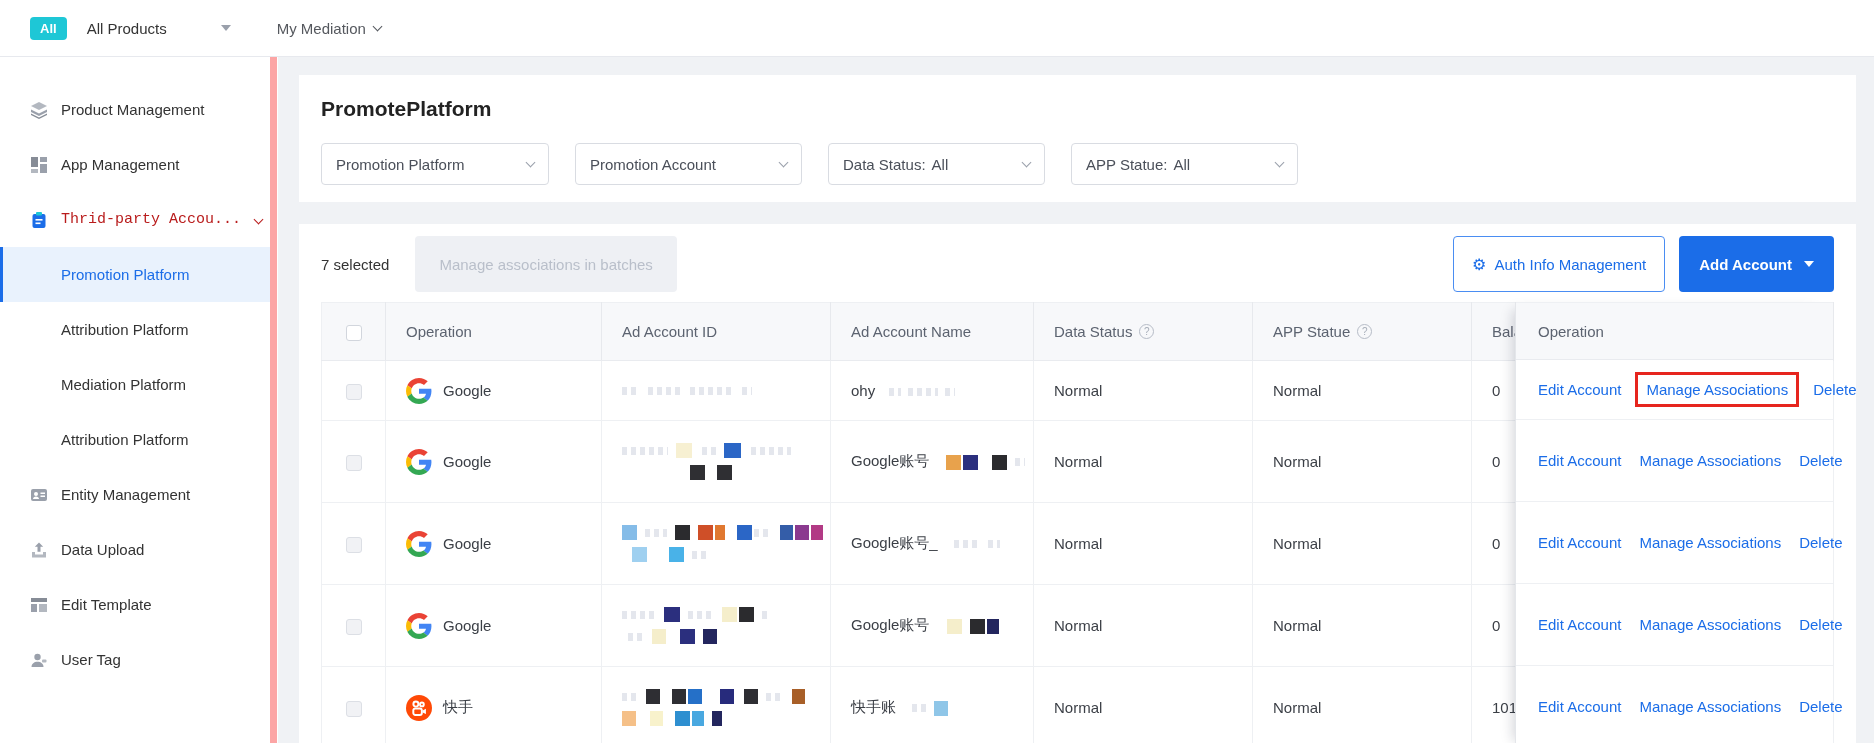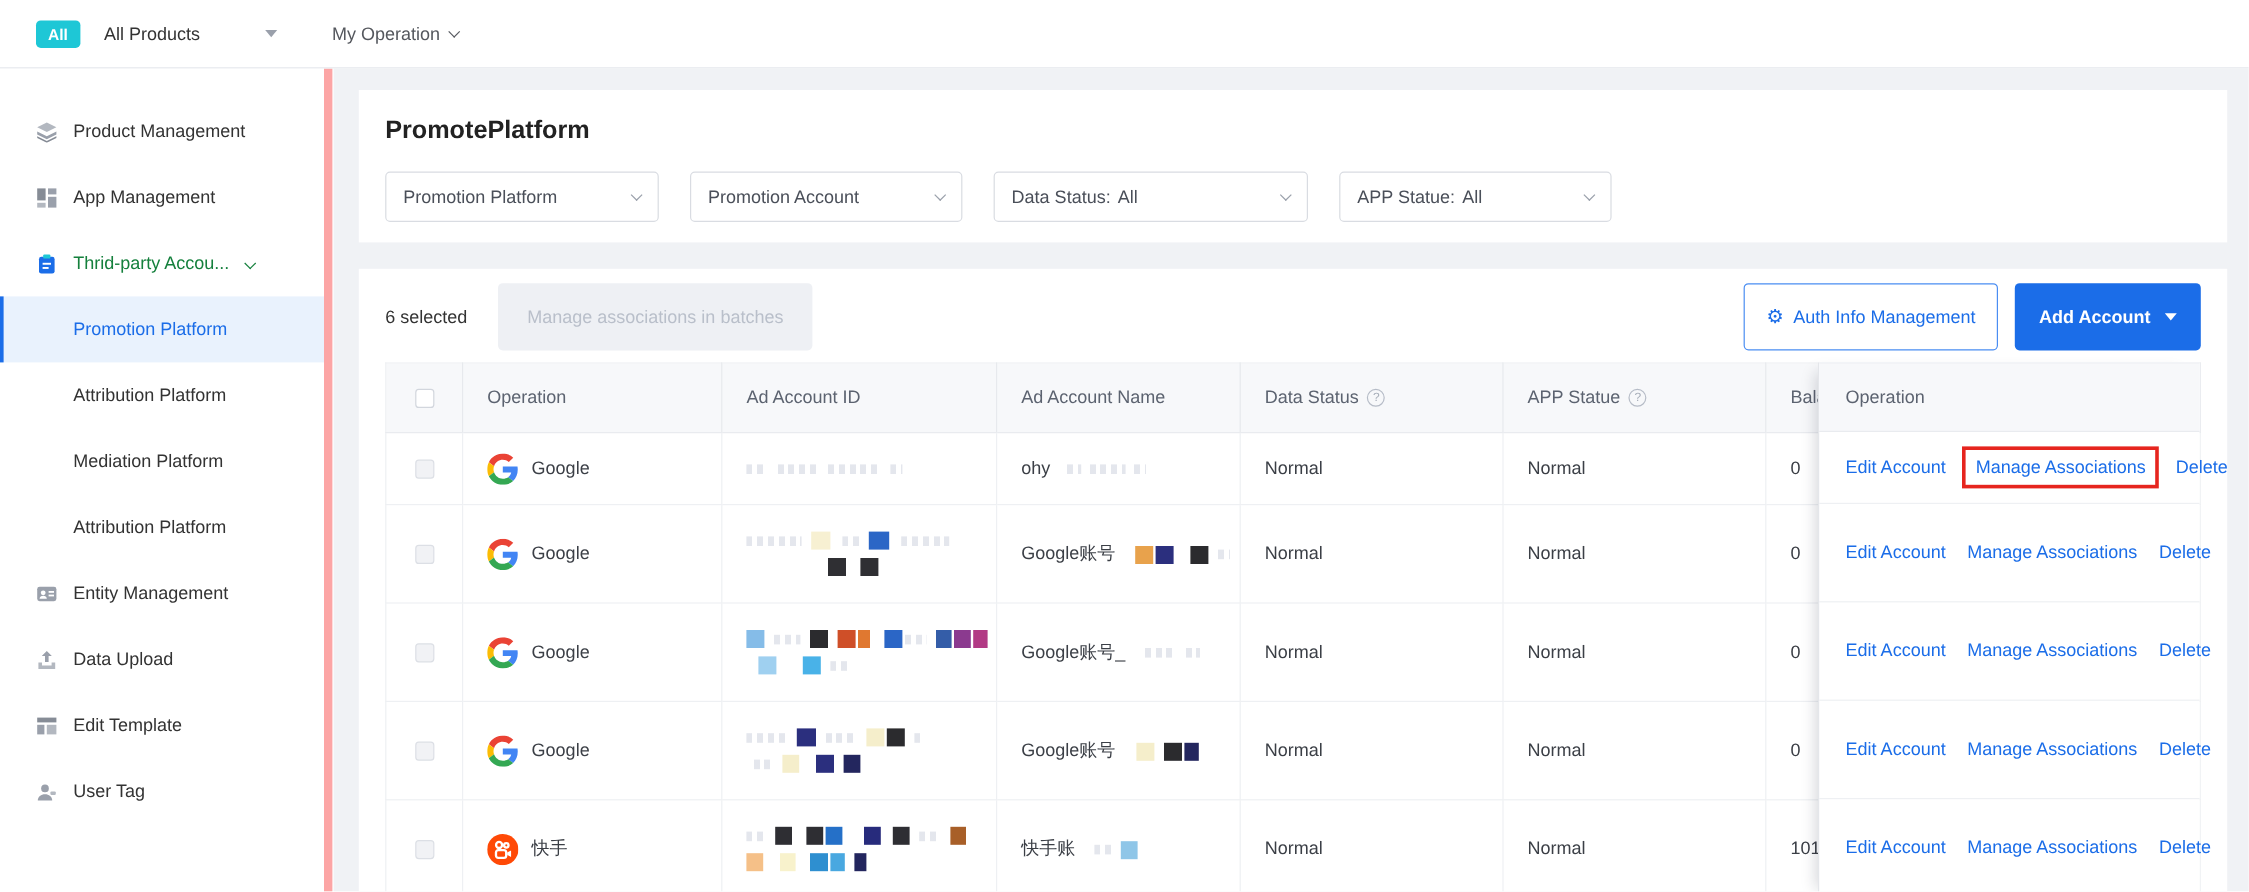--- a/index.html
+++ b/index.html
@@ -23,21 +23,21 @@
             border-bottom:2px solid #1b6de8; }
 
   
   .sidebar { position:absolute; top:57px; left:0; width:277px; bottom:0; background:#fff;
              border-right:7px solid #fca5a5; padding-top:25px; z-index:20; }
   .side-item { height:55px; display:flex; align-items:center; border-left:3px solid transparent;
                font-size:15px; color:#333; cursor:pointer; }
   .side-item .sicon { width:18px; height:18px; margin-left:27px; flex:0 0 18px; }
   .side-item .slabel { margin-left:13px; white-space:nowrap; }
   .side-item.sub .slabel { margin-left:58px; }
-  .side-item.expand { color:#15803d; }
+  .side-item.expand { color:#b91c1c;font-family:Liberation Mono, monospace; }
   .side-item.selected { background:#e9f2fd; border-left-color:#1b6de8; color:#1b6de8; }
   .side-chev { margin-left:14px; margin-bottom:0; }
 
   
   .main { position:absolute; top:57px; left:278px; right:0; bottom:0; background:#f0f2f5; }
   .card { position:absolute; left:21px; width:1557px; background:#fff; }
   .card-filters { top:18px; height:127px; padding:22px 22px 0 22px; }
   .page-title { font-size:21px; font-weight:bold; color:#222; }
   .filters { display:flex; margin-top:22px; gap:26px; }
   .select { height:42px; border:1px solid #d9dce2; border-radius:4px; background:#fff;
@@ -97,21 +97,21 @@
   .redbox { display:inline-flex; border:3px solid #e6251e; padding:6px 8px; margin:-9px -4px; }
 </style>
 </head>
 <body>
 
 <div class="topbar">
   <span class="badge-all">All</span>
   <span class="tb-allproducts">All Products</span>
   <span class="caret tb-caret"></span>
   <span class="tb-myproducts">
-    <span>My Operation</span>
+    <span>My Mediation</span>
     <span class="chev"></span>
   </span>
 </div>
 
 <div class="sidebar">
   <div class="side-item">
     <svg class="sicon" viewBox="0 0 18 18">
       <path d="M9 1l8 4-8 4-8-4z" fill="#b3b8c0"></path>
       <path d="M1 8.5l8 4 8-4v2.5l-8 4-8-4z" fill="#9aa0ab"></path>
       <path d="M1 12.5l8 4 8-4v1.5l-8 4-8-4z" fill="#868c96"></path>
@@ -190,36 +190,36 @@
     <div class="page-title">PromotePlatform</div>
     <div class="filters">
       <div class="select" style="width:228px">
         <span>Promotion Platform</span>
         <span class="chev"></span>
       </div>
       <div class="select" style="width:227px">
         <span>Promotion Account</span>
         <span class="chev"></span>
       </div>
-      <div class="select" style="width:262px">
+      <div class="select" style="width:217px">
         <span>Data Status:</span>
         <span class="sel-val">All</span>
         <span class="chev"></span>
       </div>
       <div class="select" style="width:227px">
         <span>APP Statue:</span>
         <span class="sel-val">All</span>
         <span class="chev"></span>
       </div>
     </div>
   </div>
 
   <div class="card card-table">
     <div class="toolbar">
-      <span class="sel-count">6 selected</span>
+      <span class="sel-count">7 selected</span>
       <span class="btn btn-batch">Manage associations in batches</span>
       <span class="btn btn-auth">
         <span class="gear">⚙</span>
         <span>Auth Info Management</span>
       </span>
       <span class="btn btn-add">
         <span>Add Account</span>
         <span class="caret"></span>
       </span>
     </div>

